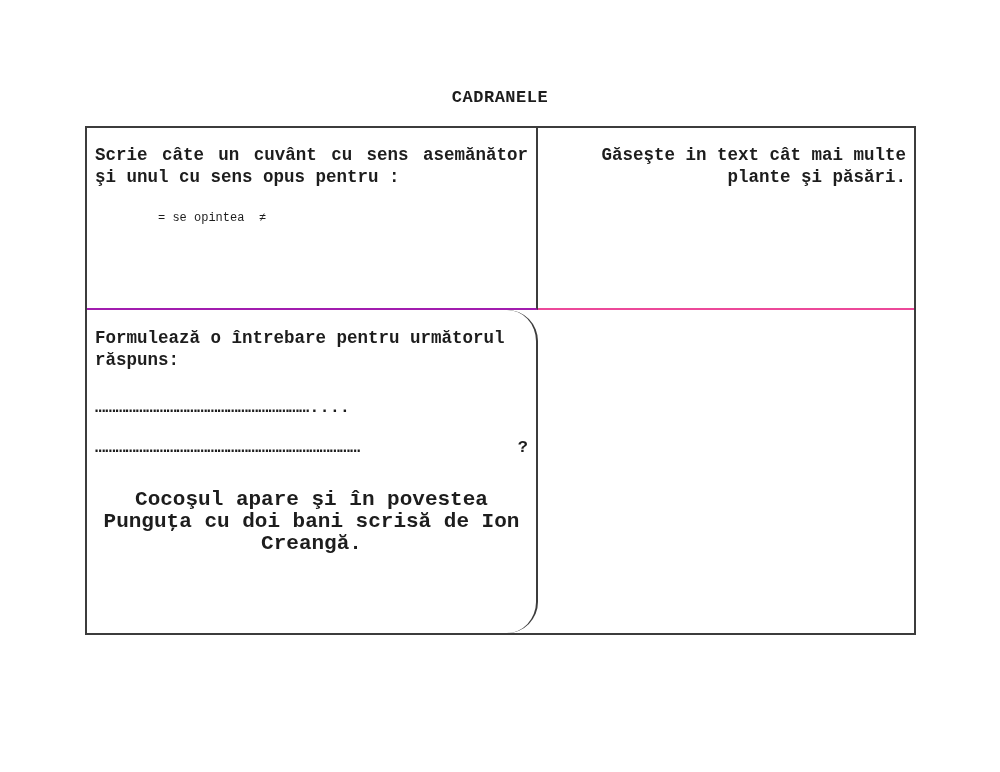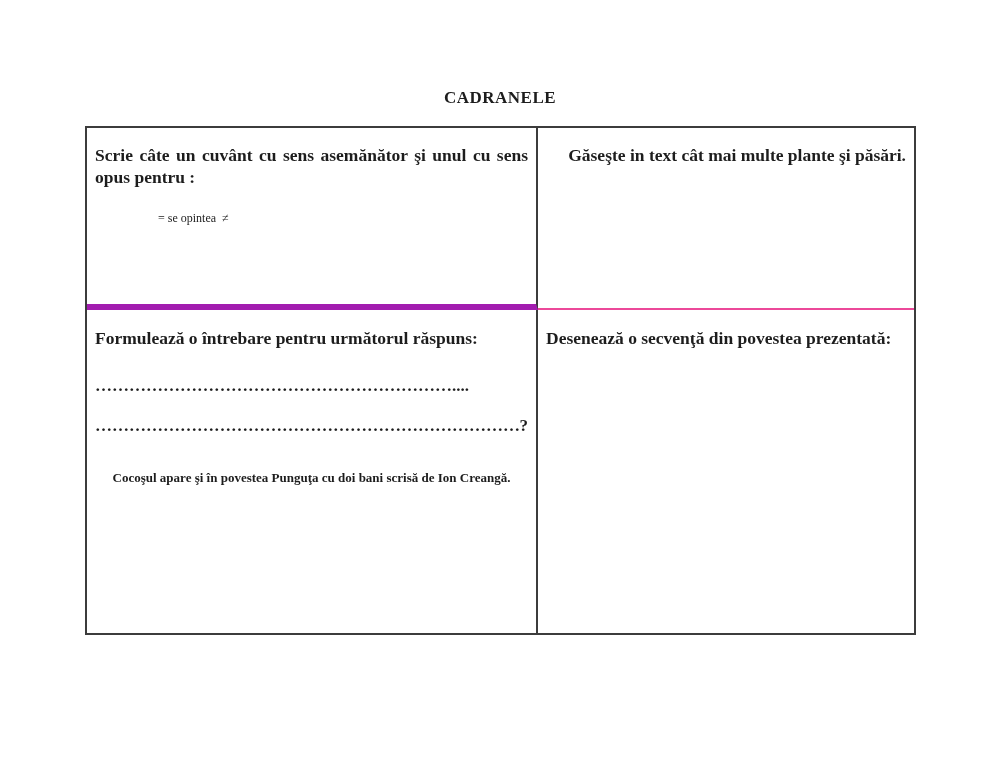--- a/index.html
+++ b/index.html
@@ -6,21 +6,21 @@
     margin: 0;
     padding: 0;
     background: #ffffff;
   }
   .page {
     position: relative;
     width: 1000px;
     height: 772px;
     background: #ffffff;
     overflow: hidden;
-    font-family: Liberation Serif, serif;
+    font-family: Liberation Mono, monospace;
     color: #1d1d1d;
   }
   .title {
     position: absolute;
     top: 88px;
     left: 0;
     width: 100%;
     margin: 0;
     text-align: center;
     font-size: 17px;
@@ -37,23 +37,23 @@
     border: 2px solid #3c3c3c;
     display: grid;
     grid-template-columns: 451px 1fr;
     grid-template-rows: 182px 1fr;
   }
   .cell {
     box-sizing: border-box;
     overflow: hidden;
     padding: 16px 8px 0 8px;
   }
-  .cell.q1 { border-right: 2px solid #3c3c3c; border-bottom: 6px solid #a21caf; }
+  .cell.q1 { border-right: 2px solid #3c3c3c; border-bottom: 2px solid #a21caf; }
   .cell.q2 { border-bottom: 2px solid #ec4899; text-align: right; }
-  .cell.q3 { border-right: 2px solid #3c3c3c; padding-top: 17px; }
+  .cell.q3 { border-right: 2px solid #3c3c3c; padding-top: 17px; border-radius: 31px; }
   .cell.q4 { padding-top: 17px; }
 
   .prompt {
     margin: 0;
     font-size: 17.5px;
     line-height: 22px;
     font-weight: 700;
   }
   .justify { text-align: justify; }
 
@@ -81,21 +81,21 @@
   }
   .dots-fill {
     flex: 1 1 auto;
     overflow: hidden;
     white-space: nowrap;
   }
   .dots-end { flex: 0 0 auto; }
 
   .note {
     margin: 30px 0 0 0;
-    font-size: 13px;
+    font-size: 21px;
     line-height: 22px;
     font-weight: 700;
     text-align: center;
   }
 </style>
 </head>
 <body>
 
 <div class="page">
 
@@ -115,18 +115,15 @@
     <div class="cell q3">
       <p class="prompt">Formulează o întrebare pentru următorul răspuns:</p>
       <p class="dots">………………………………………………………....</p>
       <p class="dots dots-flex">
         <span class="dots-fill">……………………………………………………………………</span>
           <span class="dots-end">?</span>
       </p>
       <p class="note">Cocoşul apare şi în povestea Punguţa cu doi bani scrisă de Ion Creangă.</p>
     </div>
 
-    <div class="cell q4">
-      <p class="prompt">Desenează o secvenţă din povestea prezentată:</p>
-    </div>
 
   </div>
 </div>
 
 </body></html>

